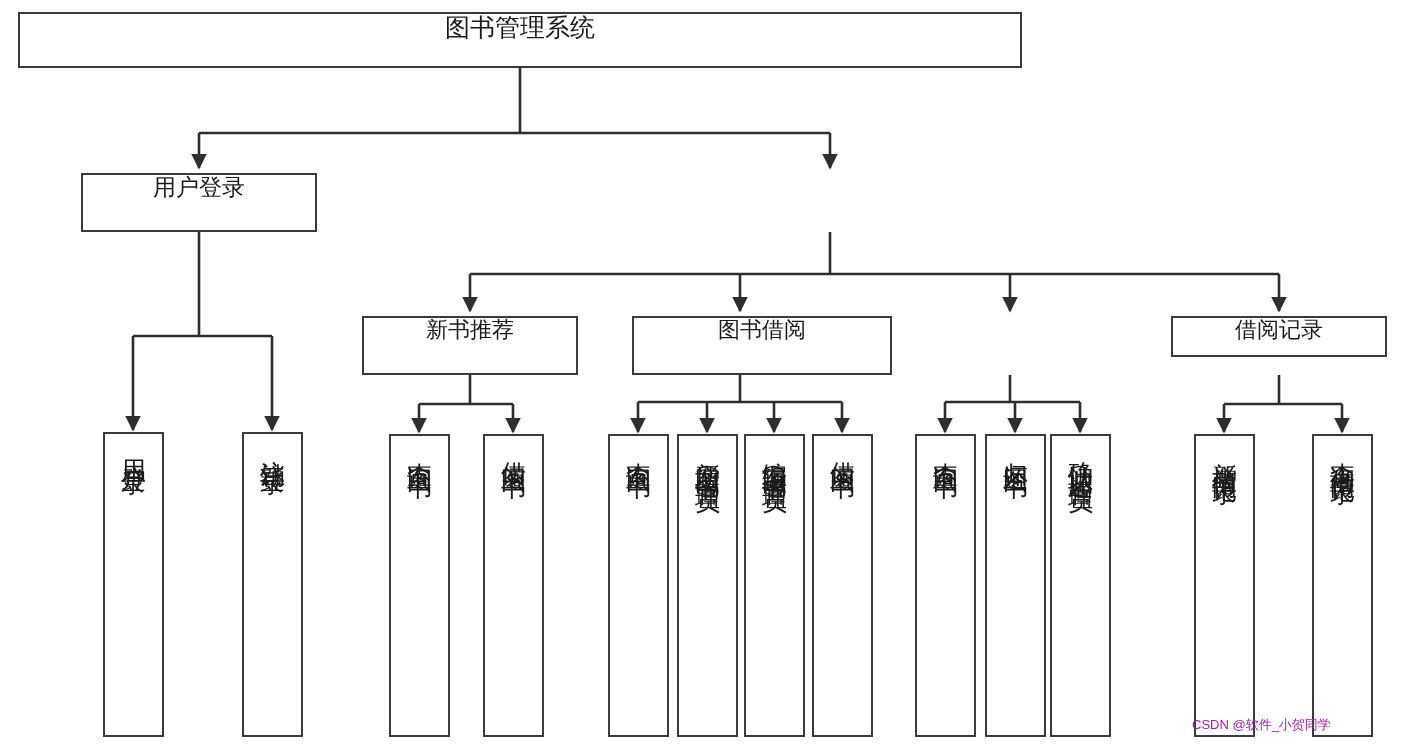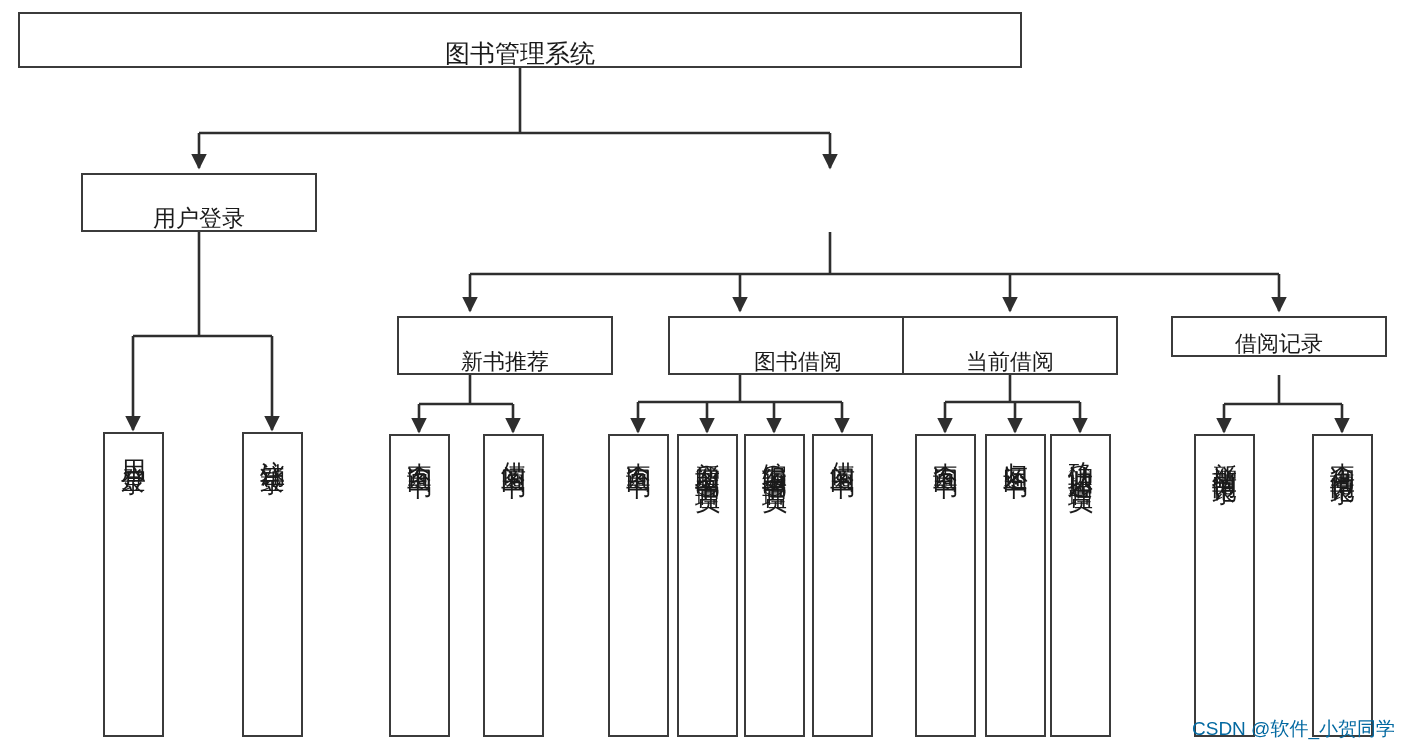--- a/index.html
+++ b/index.html
@@ -24,21 +24,21 @@
     width: 1405px;
     height: 747px;
     pointer-events: none;
   }
   .node {
     position: absolute;
     box-sizing: border-box;
     border: 2px solid #3b3b3b;
     background: #ffffff;
     display: flex;
-    align-items: flex-end;
+    align-items: flex-start;
     justify-content: center;
     color: #1a1a1a;
   }
   .node .label {
     text-align: center;
     line-height: 1.05;
     white-space: nowrap;
   }
   .node.root .label  { font-size: 25px; }
   .node.lvl2 .label  { font-size: 23px; }
@@ -55,22 +55,22 @@
     font-size: 25px;
     letter-spacing: 4px;
     line-height: 1;
     white-space: nowrap;
   }
 
   #watermark {
     position: absolute;
     left: 1192px;
     top: 716px;
-    font-size: 19px;
-    color: #0369a1;
+    font-size: 13px;
+    color: #a21caf;
     white-space: nowrap;
     user-select: none;
   }
 </style>
 </head>
 <body>
 
 <div id="canvas">
 
   <svg class="wires" viewBox="0 0 1405 747" xmlns="http://www.w3.org/2000/svg">
@@ -127,28 +127,25 @@
   </svg>
 
   <div class="node root" style="left:18px; top:12px; width:1004px; height:56px;">
     <span class="label">图书管理系统</span>
   </div>
 
   <div class="node lvl2" style="left:81px; top:173px; width:236px; height:59px;">
     <span class="label">用户登录</span>
   </div>
 
-  <div class="node lvl3" style="left:362px; top:316px; width:216px; height:59px;margin-left:35px;">
+  <div class="node lvl3" style="left:362px; top:316px; width:216px; height:59px;">
     <span class="label">新书推荐</span>
   </div>
-  <div class="node lvl3" style="left:668px; top:316px; width:260px; height:59px;">
+  <div class="node lvl3" style="left:632px; top:316px; width:260px; height:59px;">
     <span class="label">图书借阅</span>
-  </div>
-  <div class="node lvl3" style="left:902px; top:316px; width:216px; height:59px;">
-    <span class="label">当前借阅</span>
   </div>
   <div class="node lvl3" style="left:1171px; top:316px; width:216px; height:41px;">
     <span class="label">借阅记录</span>
   </div>
 
   <div class="node leaf" style="left:103px; top:432px; width:61px; height:305px;">
     <span class="label">用户登录</span>
   </div>
   <div class="node leaf" style="left:242px; top:432px; width:61px; height:305px;">
     <span class="label">注销登录</span>

